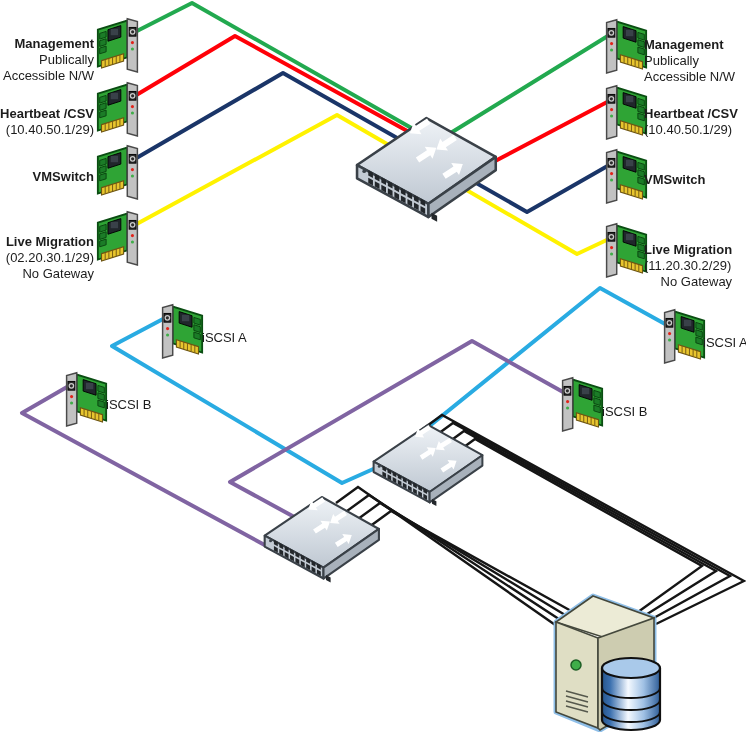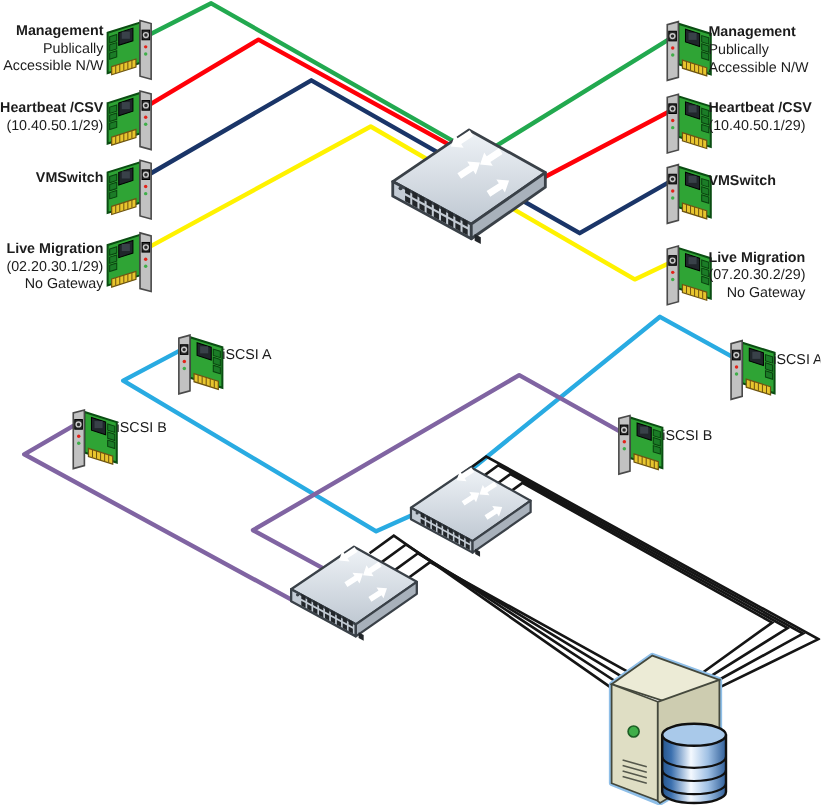--- a/index.html
+++ b/index.html
@@ -1,19 +1,19 @@
 <!DOCTYPE html>
 <html><head>
 <meta charset="utf-8">
 <style>
   html,body{margin:0;padding:0;background:#fff;}
   #canvas{position:relative;width:746px;height:732px;background:#fff;overflow:hidden;
           font-family:"Liberation Sans",sans-serif;color:#1c1c1c;}
   svg.layer{position:absolute;left:0;top:0;}
-  .lbl{position:absolute;font-size:13px;line-height:16px;white-space:nowrap;}
+  .lbl{position:absolute;font-size:13px;line-height:16px;white-space:nowrap;margin-top:16px;}
   .lbl .b{font-weight:bold;}
   .ralign{text-align:right;}
 </style>
 </head>
 <body>
 
 <div id="canvas">
 
 <svg class="layer" width="746" height="732" viewBox="0 0 746 732">
   <defs>
@@ -168,21 +168,21 @@
 </div>
 <div class="lbl" style="top:90px; left:644px;">
   <div class="b">Heartbeat /CSV</div>
   <div>(10.40.50.1/29)</div>
 </div>
 <div class="lbl" style="top:156px; left:644px;">
   <div class="b">VMSwitch</div>
 </div>
 <div class="lbl" style="top:226px; left:644px;">
   <div class="b">Live Migration</div>
-  <div>(07.20.30.2/29)</div>
+  <div>(11.20.30.2/29)</div>
   <div style="text-align:right;">No Gateway</div>
 </div>
 
 <div class="lbl" style="top:314px; left:202px;">
   <span>iSCSI A</span>
 </div>
 <div class="lbl" style="top:381px; left:106px;">
   <span>iSCSI B</span>
 </div>
 <div class="lbl" style="top:319px; left:703px;">

